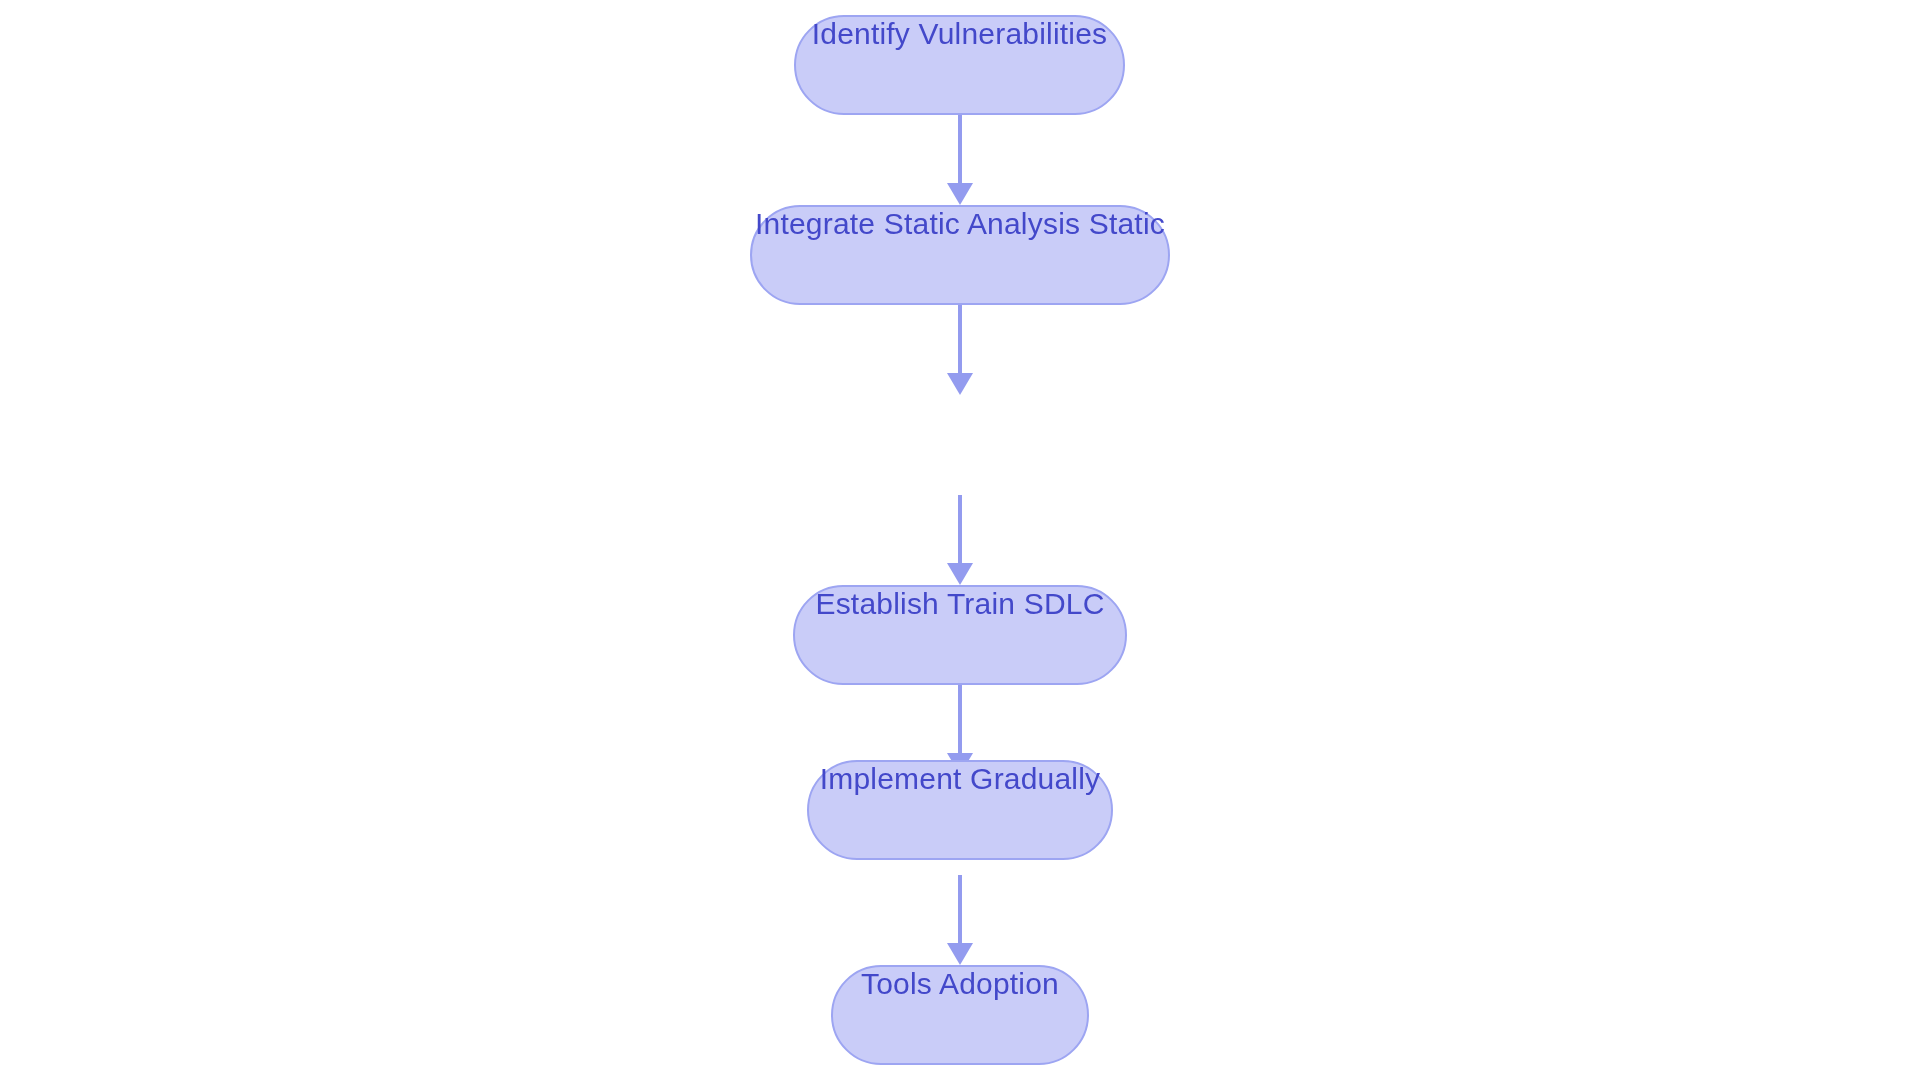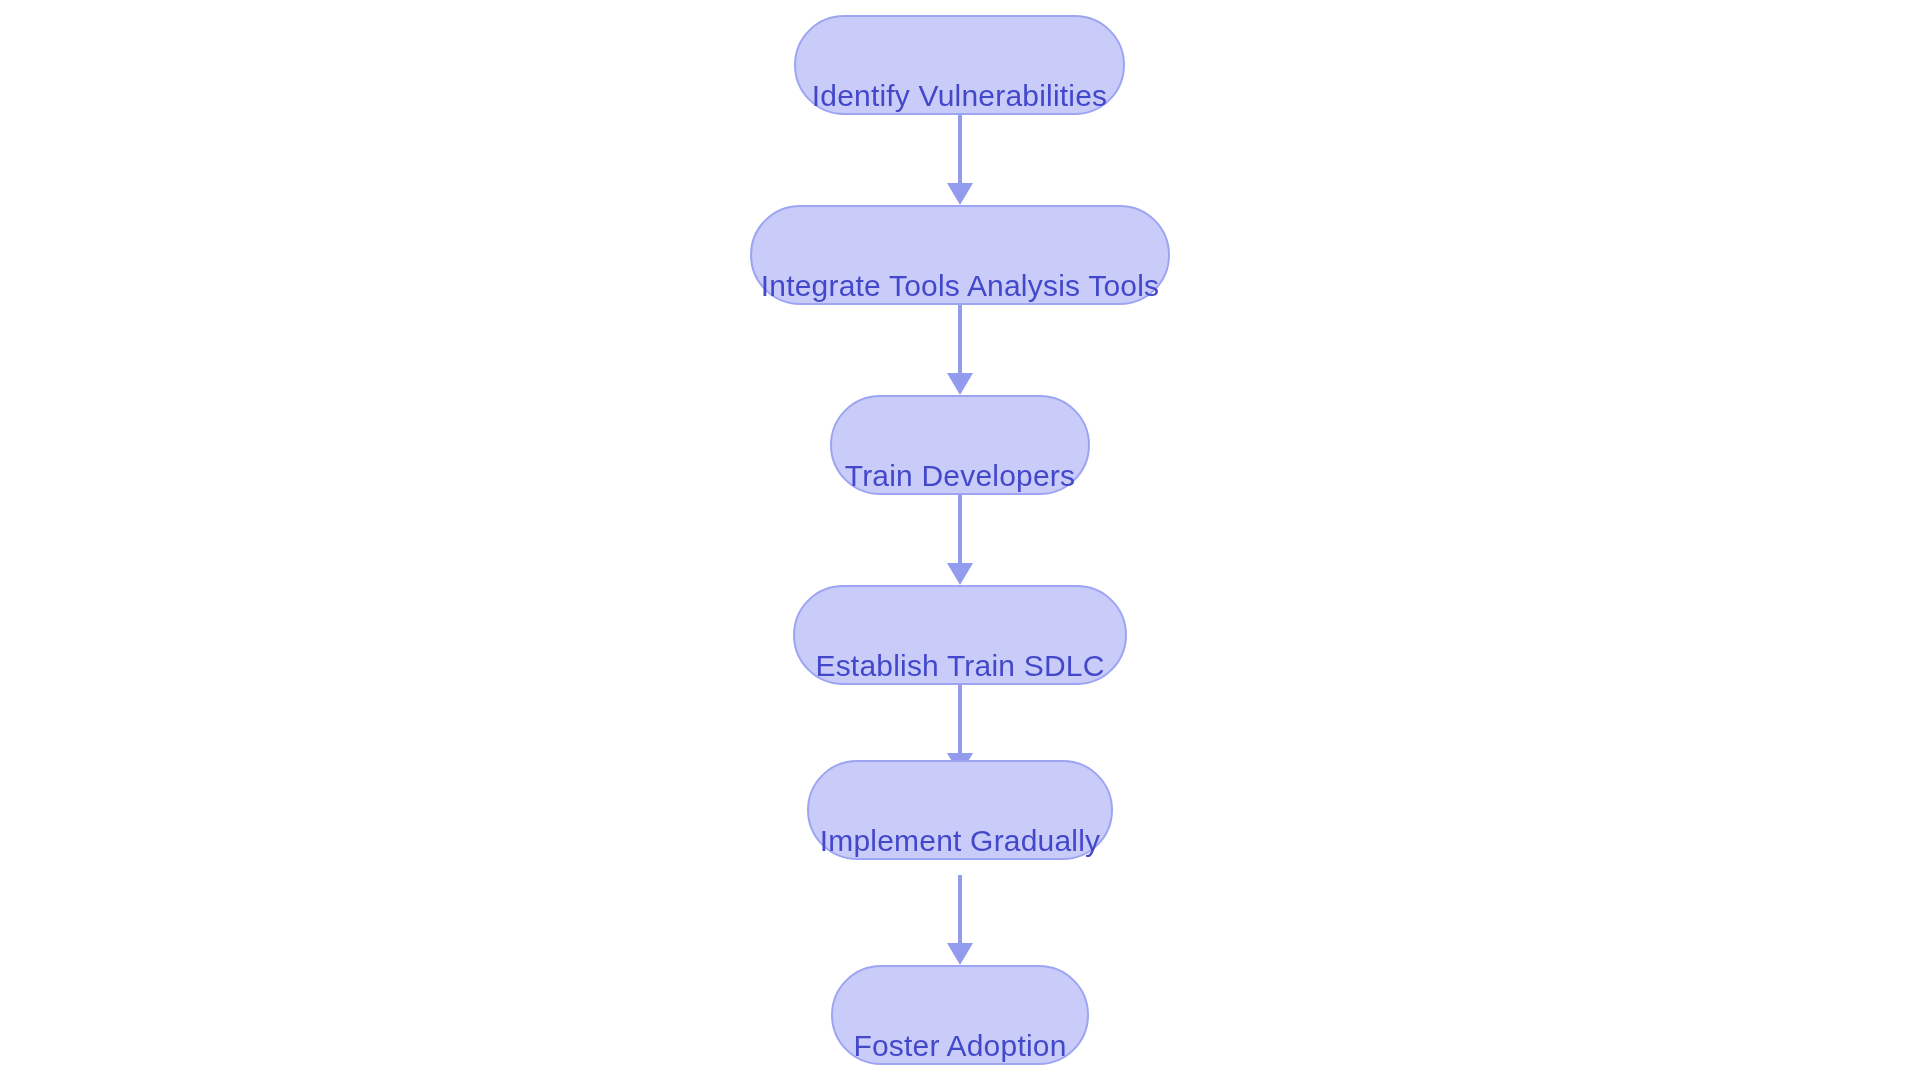--- a/index.html
+++ b/index.html
@@ -16,21 +16,21 @@
     font-family: "Liberation Sans", sans-serif;
   }
   .node {
     position: absolute;
     height: 100px;
     box-sizing: border-box;
     background: var(--node-fill, #c9ccf8);
     border: 2px solid var(--node-border, #9da5f2);
     border-radius: 50px;
     display: flex;
-    align-items: flex-end;
+    align-items: flex-start;
     justify-content: center;
   }
   .node-label {
     font-size: 30px;
     letter-spacing: 0.2px;
     color: var(--text-color, #4348ca);
     white-space: nowrap;
   }
   .n1 { left: 794px; top: 15px;  width: 331px; }
   .n2 { left: 750px; top: 205px; width: 420px; }
@@ -73,31 +73,28 @@
   <div class="node n1">
     <span class="node-label">Identify Vulnerabilities</span>
   </div>
 
   <div class="arrow a1">
     <div class="arrow-line"></div>
     <div class="arrow-head"></div>
   </div>
 
   <div class="node n2">
-    <span class="node-label">Integrate Tools Analysis Tools</span>
+    <span class="node-label">Integrate Static Analysis Static</span>
   </div>
 
   <div class="arrow a2">
     <div class="arrow-line"></div>
     <div class="arrow-head"></div>
   </div>
 
-  <div class="node n3">
-    <span class="node-label">Train Developers</span>
-  </div>
 
   <div class="arrow a3">
     <div class="arrow-line"></div>
     <div class="arrow-head"></div>
   </div>
 
   <div class="node n4">
     <span class="node-label">Establish Train SDLC</span>
   </div>
 
@@ -109,16 +106,16 @@
   <div class="node n5">
     <span class="node-label">Implement Gradually</span>
   </div>
 
   <div class="arrow a5">
     <div class="arrow-line"></div>
     <div class="arrow-head"></div>
   </div>
 
   <div class="node n6">
-    <span class="node-label">Foster Adoption</span>
+    <span class="node-label">Tools Adoption</span>
   </div>
 
 </div>
 
 </body></html>

